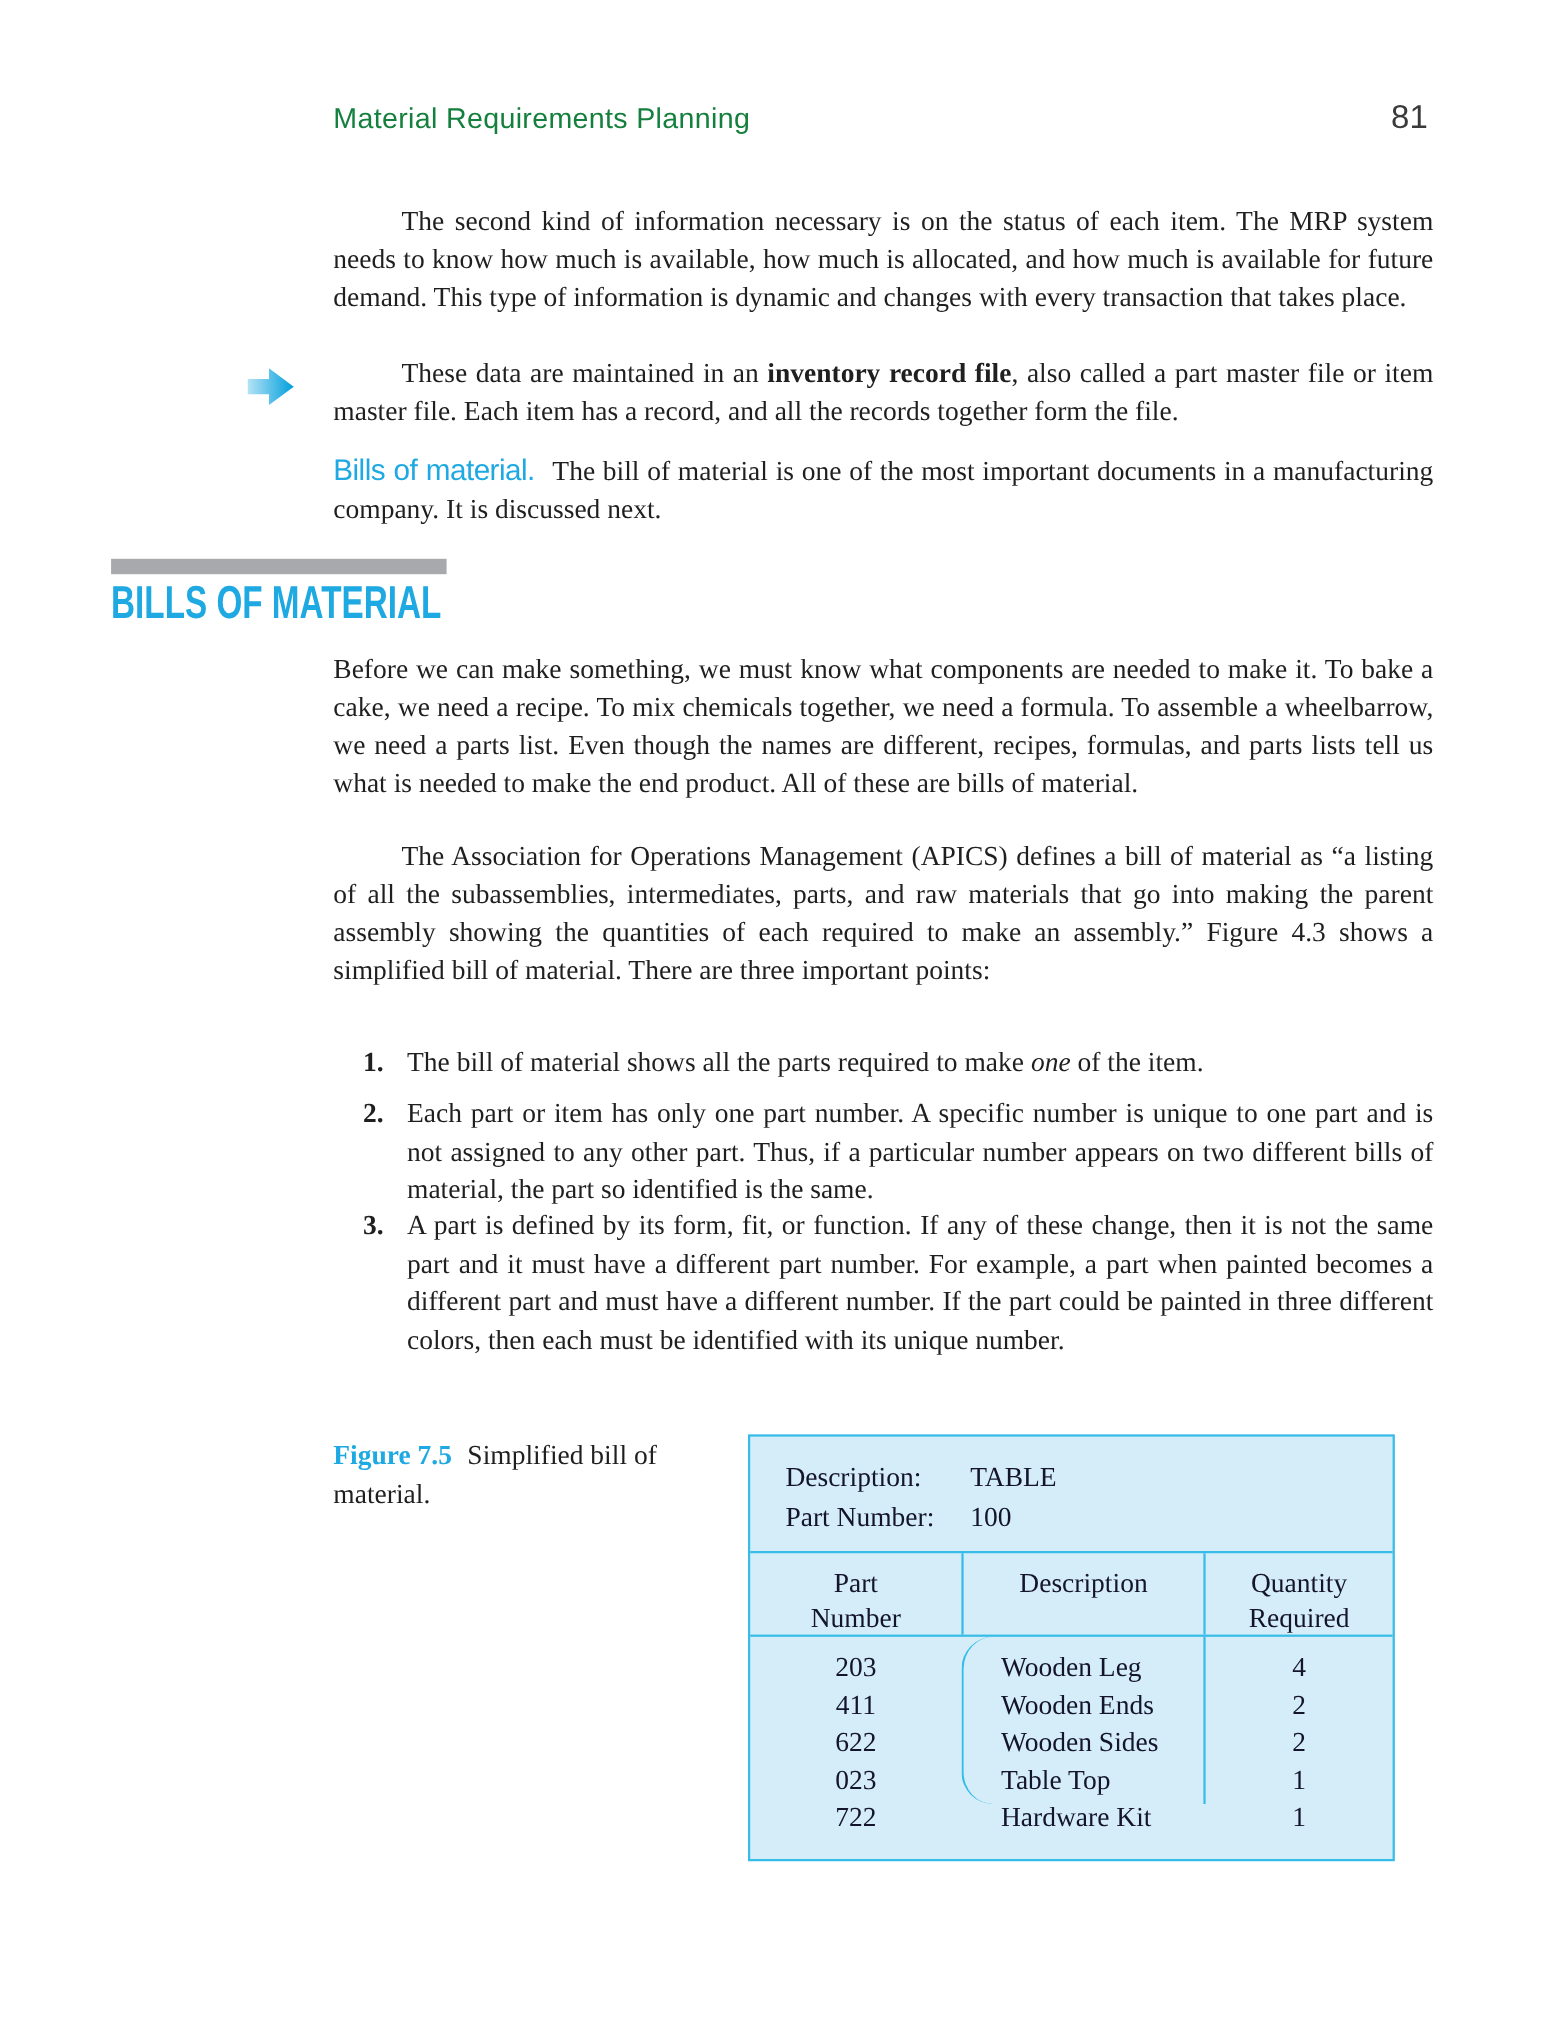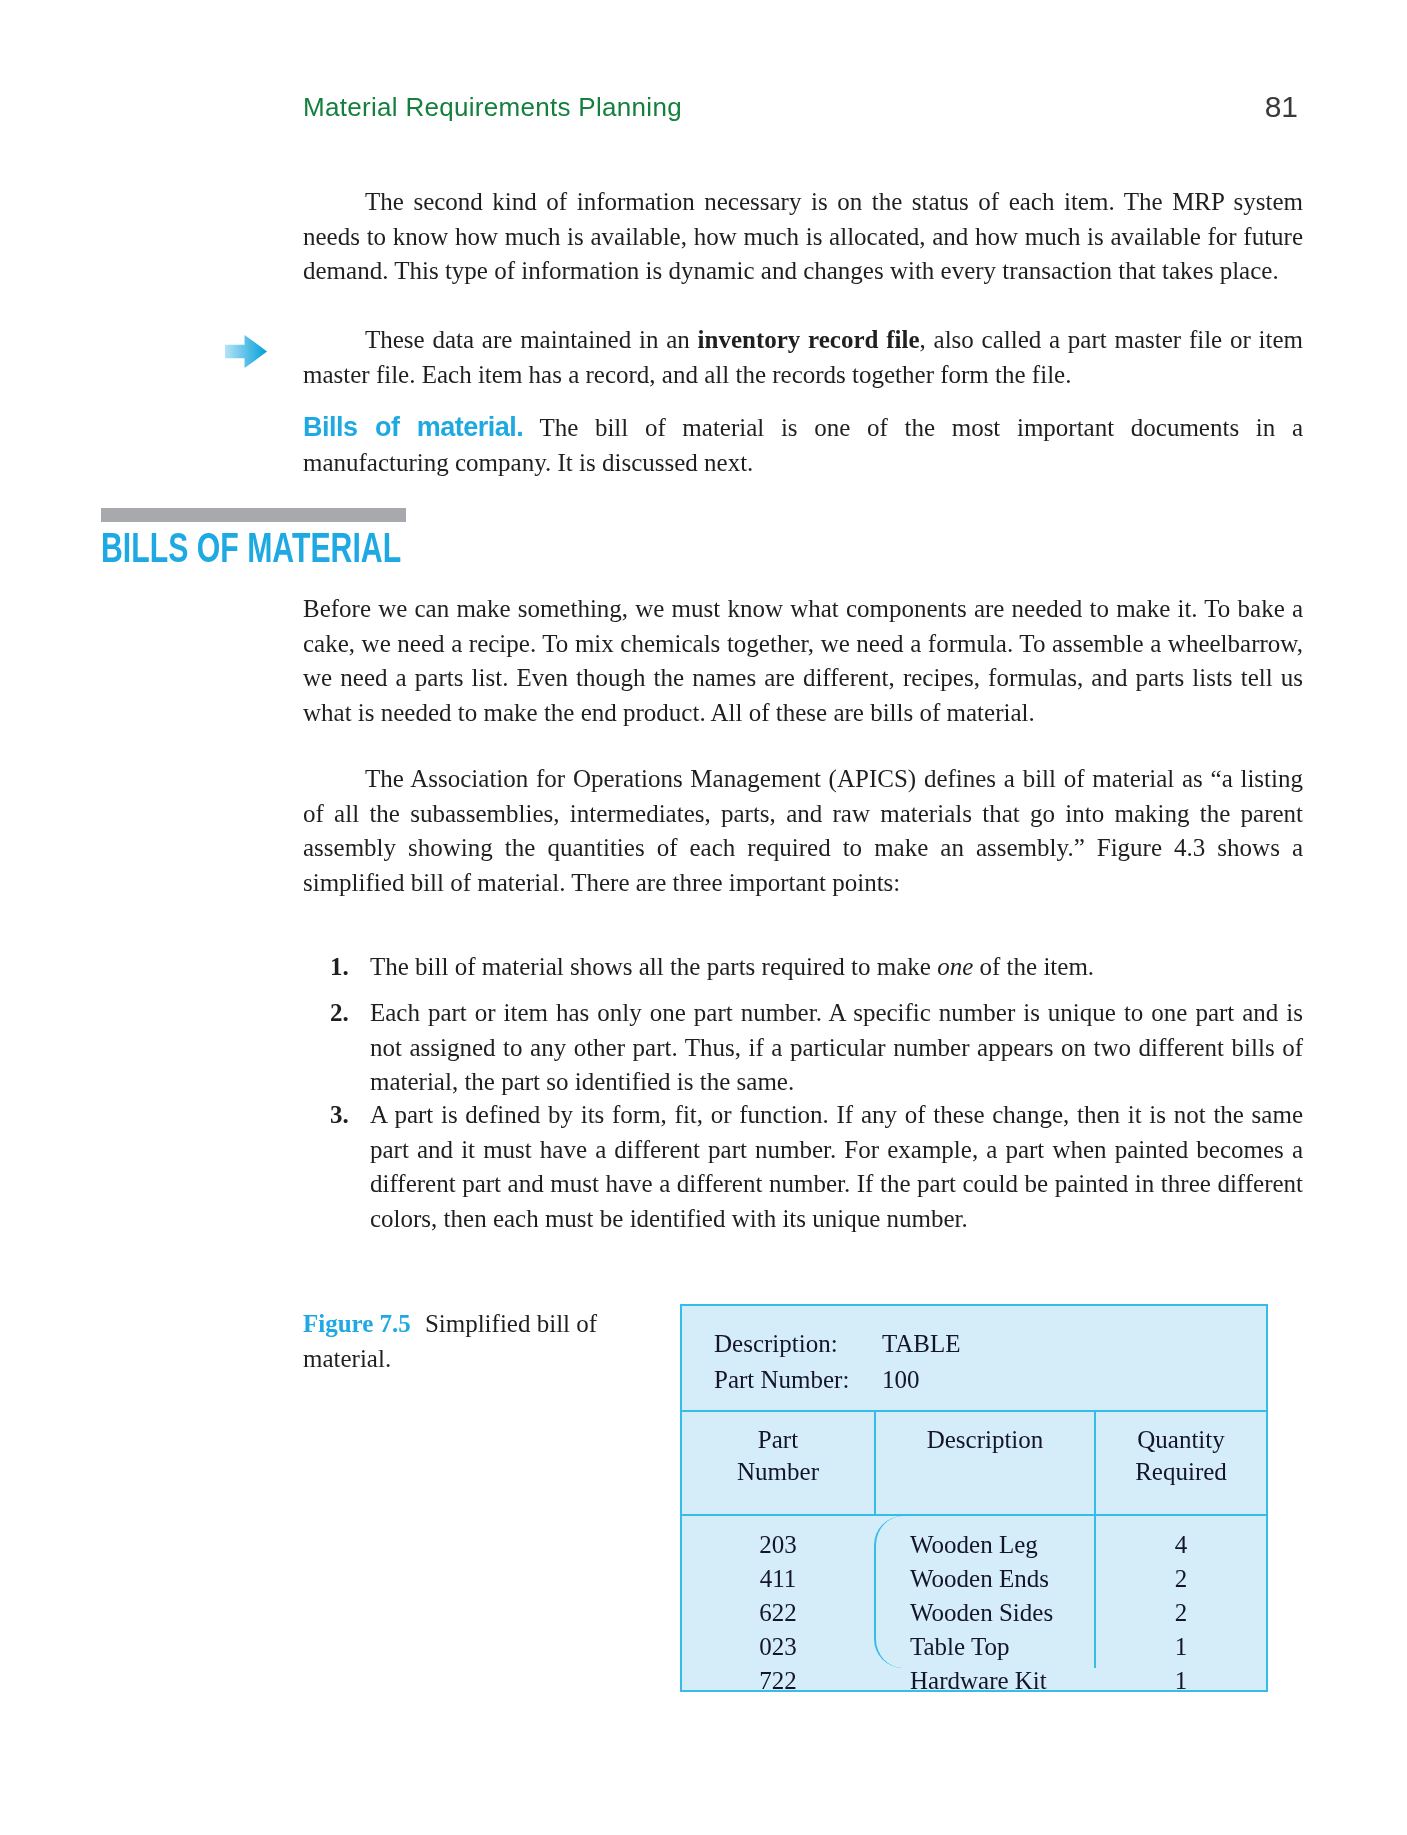--- a/index.html
+++ b/index.html
@@ -30,21 +30,21 @@
   }
   .indent{text-indent:62px;}
   .p1{top:185px;}
   .p2{top:323px;}
   .runin{top:410px;}
   .p3{top:592px;}
   .p4{top:762px;}
   .bold{font-weight:bold;}
   .runin-head{
     font-family:"Liberation Sans", sans-serif;
-    font-weight:bold;color:#1ea9e2;
+    font-weight:normal;color:#1ea9e2;
     font-size:27px;letter-spacing:-0.5px;
     margin-right:16px;
   }
   
   .margin-arrow{position:absolute;left:225px;top:330px;width:43px;height:43px;}
   
   .section-bar{
     position:absolute;left:101px;top:508px;width:305px;height:14px;
     background:#a7a9ac;
   }
@@ -83,21 +83,21 @@
     border:2px solid #36bce8;
     font-size:25px;color:#14142d;
   }
   .fig-info{
     box-sizing:border-box;height:106px;
     border-bottom:2px solid #36bce8;
     padding:20px 0 0 32px;line-height:36px;
   }
   .fig-info-label{display:inline-block;width:168px;}
   .fig-headrow{
-    box-sizing:border-box;height:104px;
+    box-sizing:border-box;height:76px;
     border-bottom:2px solid #36bce8;
     display:flex;
   }
   .fig-col{box-sizing:border-box;}
   .col-a{flex:0 0 192px;}
   .col-b{flex:0 0 220px;border-left:2px solid #36bce8;}
   .col-c{flex:1 1 auto;border-left:2px solid #36bce8;}
   .head-cell{
     text-align:center;padding-top:12px;line-height:32px;
     white-space:pre-line;

